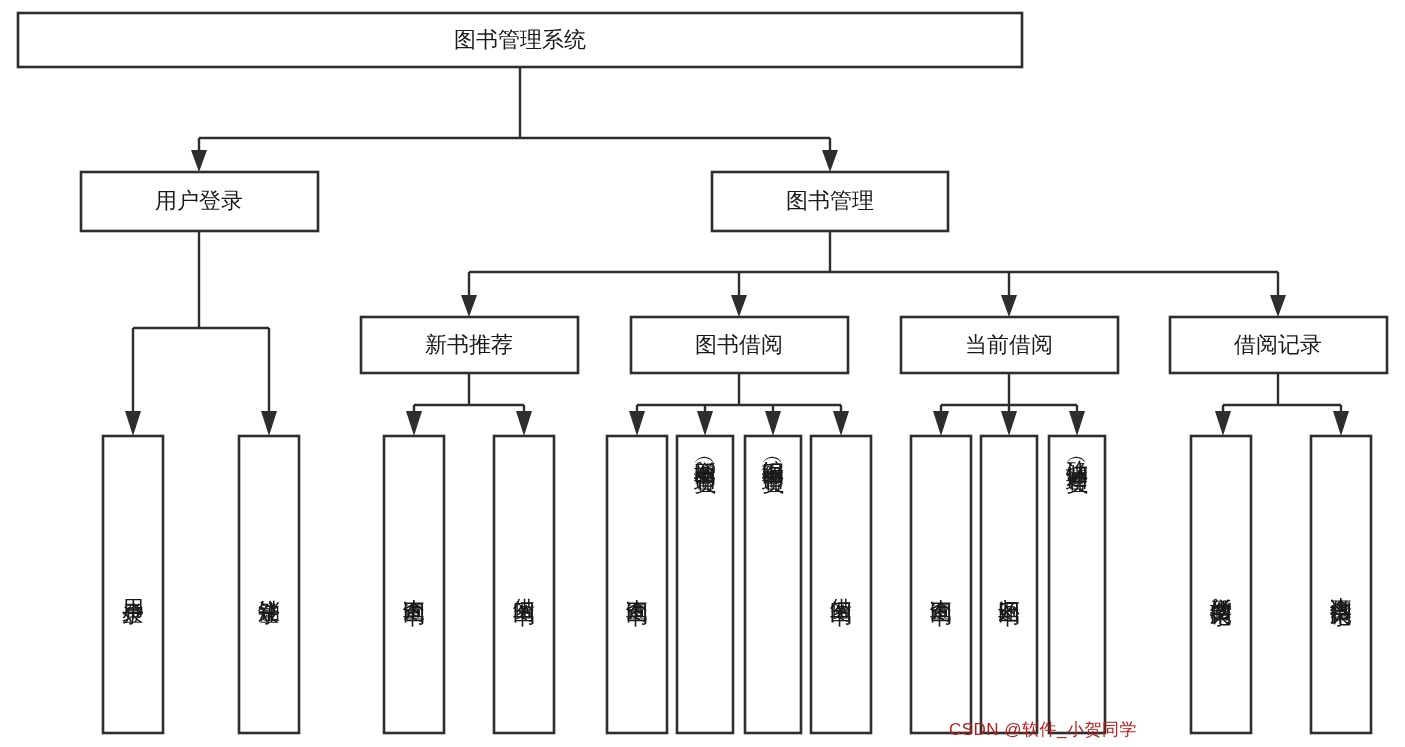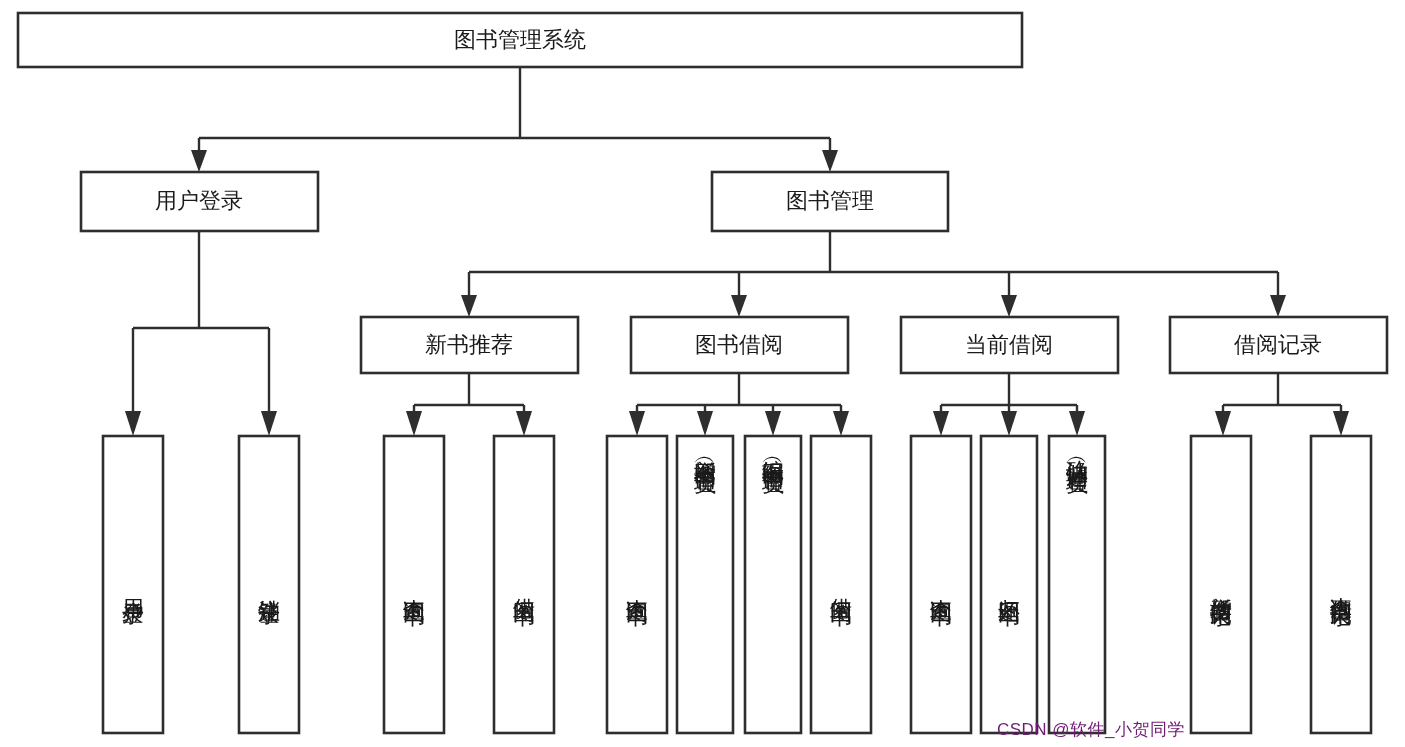--- a/index.html
+++ b/index.html
@@ -11,21 +11,20 @@
     width: 1405px;
     height: 747px;
     overflow: hidden;
     font-family: "Liberation Sans", "DejaVu Sans", sans-serif;
   }
   #diagram-root {
     position: relative;
     width: 1145px;
     height: 747px;
     background: #ffffff;
-    padding-left: 48px;
   }
   svg.diagram-canvas {
     position: absolute;
     left: 0;
     top: 0;
     width: 1405px;
     height: 747px;
     display: block;
   }
   .node-rect {
@@ -47,21 +46,21 @@
     fill: #1a1a1a;
     font-family: "Liberation Sans", "DejaVu Sans", sans-serif;
     font-size: 22px;
     text-anchor: middle;
     dominant-baseline: middle;
   }
   .watermark-text {
     position: absolute;
     right: 8px;
     bottom: 6px;
-    color: #701a75;
+    color: #b91c1c;
     font-size: 17px;
     font-family: "Liberation Sans", "DejaVu Sans", sans-serif;
     letter-spacing: 0.5px;
     white-space: nowrap;
     user-select: none;
   }
   .vlabel-wrap {
     position: absolute;
     display: flex;
     align-items: center;

